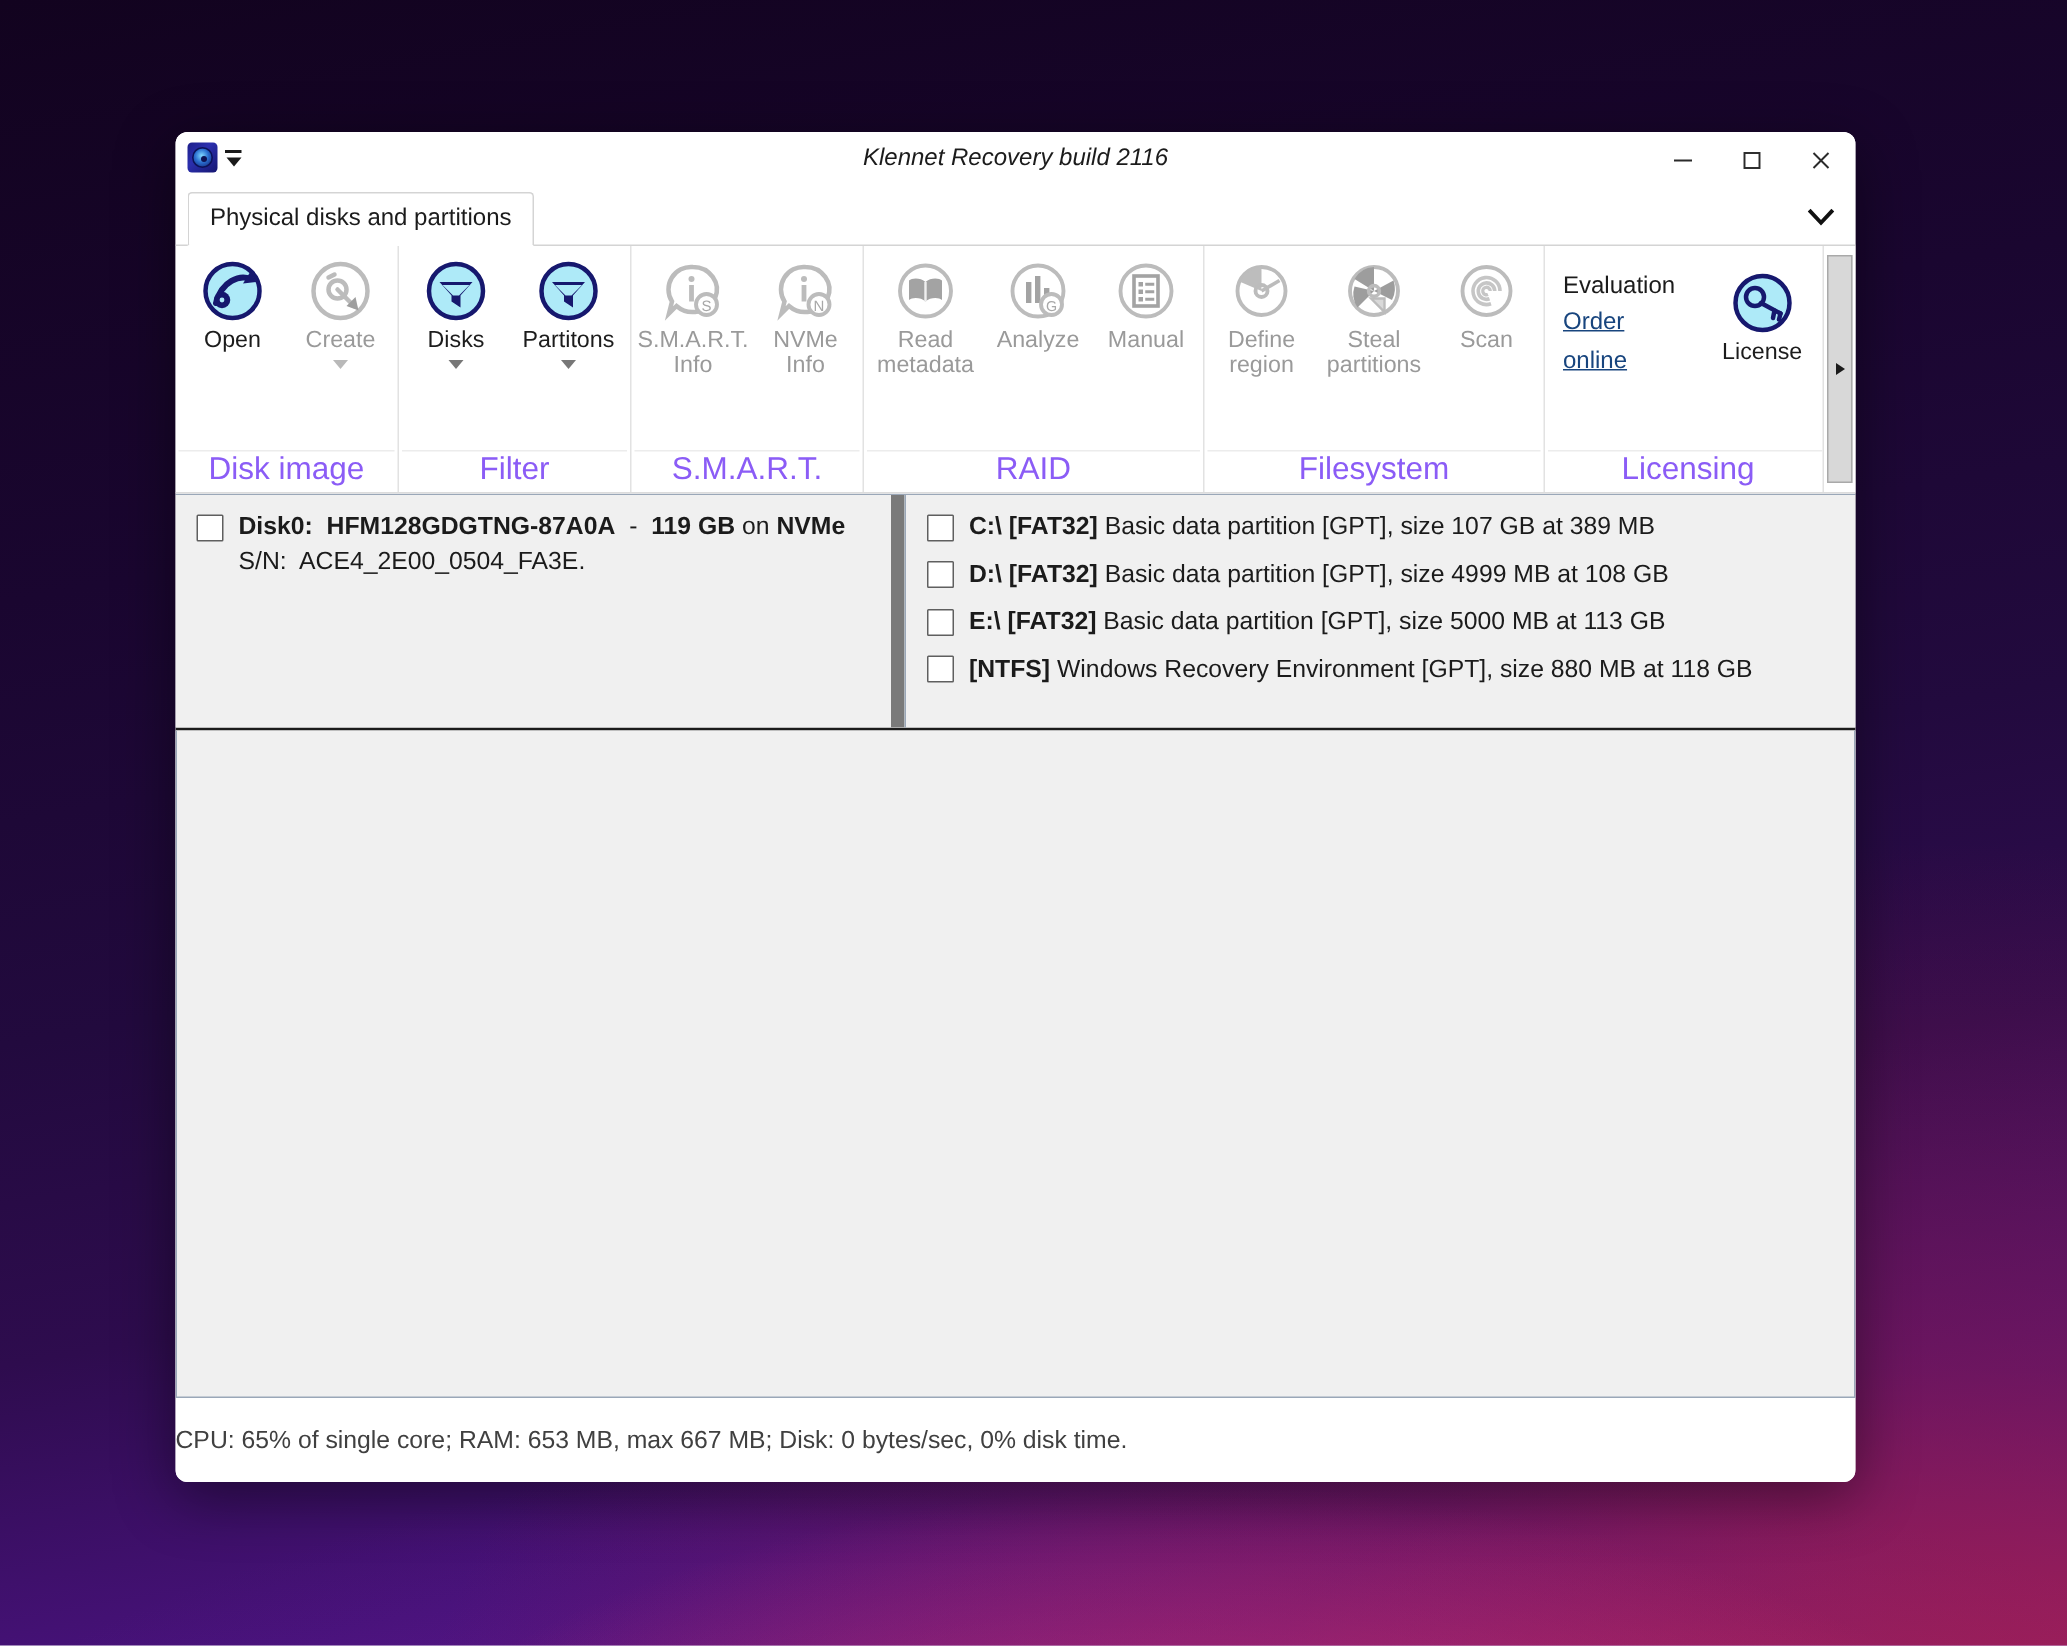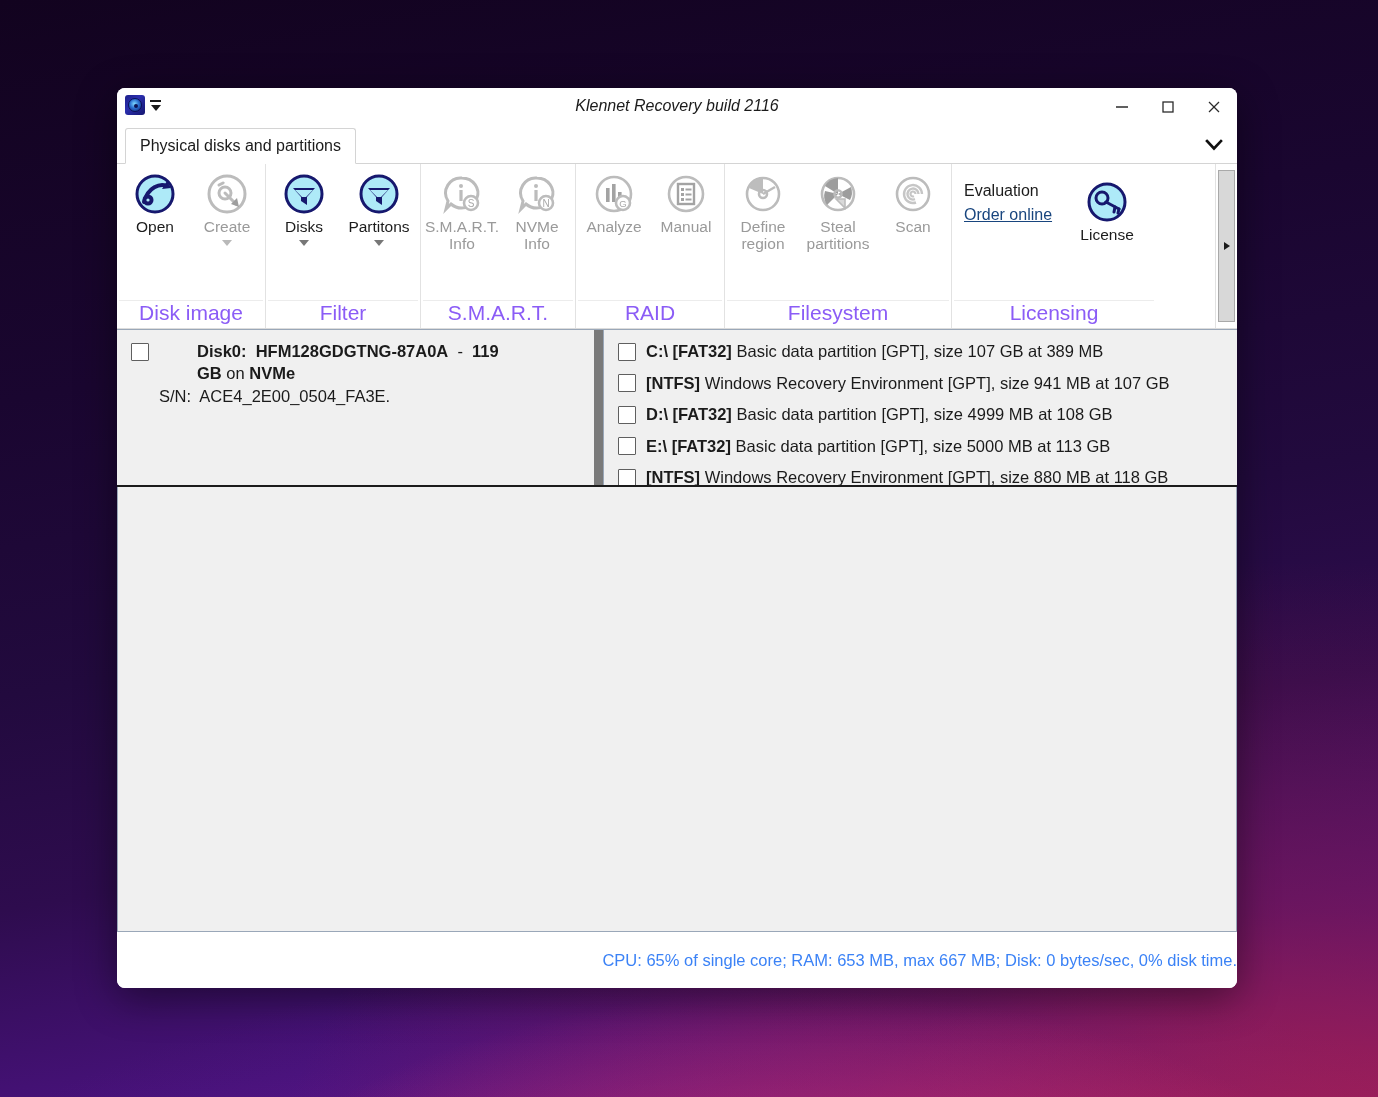--- a/index.html
+++ b/index.html
@@ -253,21 +253,21 @@
     flex:none;
     width: 18px; height: 18px;
     border: 1px solid #5f5f5f;
     background: #ffffff;
     margin-right: 10px;
     margin-top: 3px;
     border-radius: 1px;
     cursor:pointer;
   }
   .disk-text { font-size: 16.5px; color:#1b1b1b; line-height: 22px; }
-  .disk-title { font-weight: bold; margin-left: 38px; }
+  .disk-title { font-weight: bold; }
   .disk-title .nb { font-weight: normal; }
   .disk-sn { margin-top: 1px; }
 
   .parts-pane {
     flex:1;
     background:#f0f0f0;
     overflow:hidden;
     padding-top: 6px;
   }
   .part-row {
@@ -285,23 +285,23 @@
     border: 1px solid #9aa7b8;
     border-top: none;
     margin: 0;
   }
 
   
   .statusbar {
     flex:none;
     height: 56px;
     background:#ffffff;
-    display:flex; align-items:center; justify-content:flex-end;
+    display:flex; align-items:center; justify-content:flex-start;
     font-size: 16.5px;
-    color:#3b82f6;
+    color:#404040;
   }
 </style>
 </head>
 <body>
 
 <div id="app-window">
 
   <div class="titlebar">
     <div class="qat">
       <div class="app-icon">
@@ -429,20 +429,31 @@
               </svg>
             </div>
             <div class="rbtn-lbl">NVMe Info</div>
           </div>
         </div>
         <div class="rgroup-label">S.M.A.R.T.</div>
       </div>
 
       <div class="rgroup">
         <div class="rgroup-items">
+          <div class="rbtn disabled wide">
+            <div class="rbtn-ico">
+              <svg width="42" height="42" viewBox="0 0 42 42">
+                <circle cx="21" cy="21" r="17" fill="none" stroke="#bcbcbc" stroke-width="2.6"></circle>
+                <path d="M21 15 C18 12, 12 12, 10 14 L10 27 C12 25, 18 25, 21 28 Z" fill="#a3a3a3"></path>
+                <path d="M21 15 C24 12, 30 12, 32 14 L32 27 C30 25, 24 25, 21 28 Z" fill="#a3a3a3"></path>
+                <path d="M21 15 L21 28" stroke="#efefef" stroke-width="1.6"></path>
+              </svg>
+            </div>
+            <div class="rbtn-lbl">Read metadata</div>
+          </div>
           <div class="rbtn disabled">
             <div class="rbtn-ico">
               <svg width="42" height="42" viewBox="0 0 42 42">
                 <circle cx="21" cy="21" r="17" fill="none" stroke="#bcbcbc" stroke-width="2.6"></circle>
                 <rect x="13" y="15" width="3.6" height="14" fill="#a3a3a3"></rect>
                 <rect x="19" y="11" width="3.6" height="18" fill="#a3a3a3"></rect>
                 <rect x="25" y="19" width="3.6" height="10" fill="#a3a3a3"></rect>
                 <circle cx="30" cy="30" r="7" fill="#fff" stroke="#bcbcbc" stroke-width="2.6"></circle>
                 <text x="30" y="34" font-size="9.5" text-anchor="middle" fill="#a8a8a8" font-family="Liberation Sans, sans-serif">G</text>
               </svg>
@@ -565,24 +576,20 @@
       <div class="disks-scroll"></div>
     </div>
 
     <div class="parts-pane">
       <div class="part-row">
         <div class="chk"></div>
         <div class="part-text"><b>C:\ [FAT32]</b> <span>Basic data partition [GPT], size 107 GB at 389 MB</span></div>
       </div>
       <div class="part-row">
         <div class="chk"></div>
-        <div class="part-text"><b>[NTFS]</b> <span>Windows Recovery Environment [GPT], size 941 MB at 107 GB</span></div>
-      </div>
-      <div class="part-row">
-        <div class="chk"></div>
         <div class="part-text"><b>D:\ [FAT32]</b> <span>Basic data partition [GPT], size 4999 MB at 108 GB</span></div>
       </div>
       <div class="part-row">
         <div class="chk"></div>
         <div class="part-text"><b>E:\ [FAT32]</b> <span>Basic data partition [GPT], size 5000 MB at 113 GB</span></div>
       </div>
       <div class="part-row">
         <div class="chk"></div>
         <div class="part-text"><b>[NTFS]</b> <span>Windows Recovery Environment [GPT], size 880 MB at 118 GB</span></div>
       </div>

